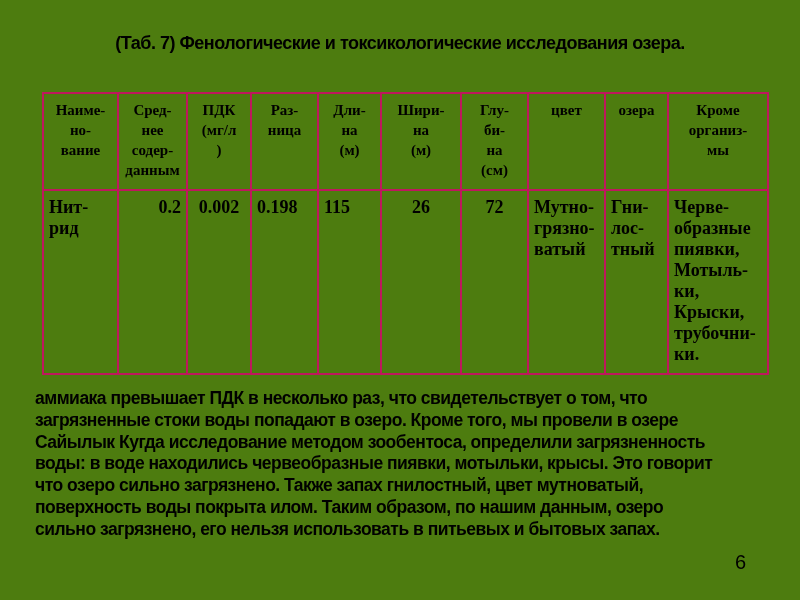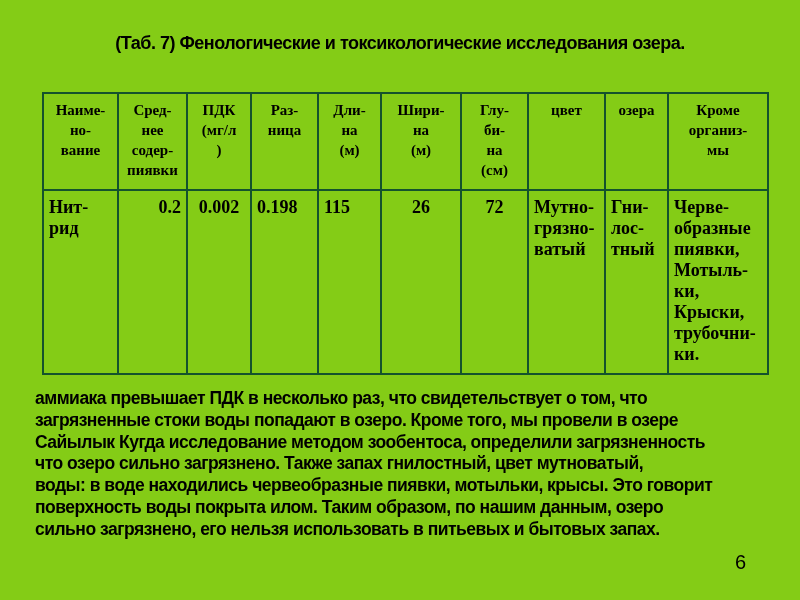--- a/index.html
+++ b/index.html
@@ -4,21 +4,21 @@
 <style>
   html, body {
     margin: 0;
     padding: 0;
     background: #ffffff;
   }
   .slide {
     position: relative;
     width: 800px;
     height: 600px;
-    background: #84cc16;
+    background: #4d7c0f;
     overflow: hidden;
     font-family: "Liberation Sans", sans-serif;
     color: #000000;
   }
   .slide-title {
     position: absolute;
     top: 33px;
     left: 0;
     width: 800px;
     text-align: center;
@@ -32,21 +32,21 @@
   table.research-table {
     position: absolute;
     left: 42px;
     top: 92px;
     width: 725px;
     border-collapse: collapse;
     table-layout: fixed;
   }
   table.research-table th,
   table.research-table td {
-    border: 2px solid #14532d;
+    border: 2px solid #be185d;
     vertical-align: top;
     white-space: pre-line;
     font-family: "Liberation Serif", serif;
     font-weight: bold;
     color: #000000;
     overflow: hidden;
   }
   table.research-table th {
     height: 89px;
     font-size: 15px;
@@ -110,21 +110,21 @@
       <col style="width:100px">
     </colgroup>
     <thead>
       <tr>
         <th>Наиме-
 но-
 вание</th>
         <th>Сред-
 нее
 содер-
-пиявки</th>
+данным</th>
         <th>ПДК
 (мг/л
 )</th>
         <th>Раз-
 ница</th>
         <th>Дли-
 на
 (м)</th>
         <th>Шири-
 на
@@ -165,21 +165,21 @@
 трубочни-
 ки.</td>
       </tr>
     </tbody>
   </table>
 
   <div class="body-text">
     <div class="line">аммиака превышает ПДК в несколько раз, что свидетельствует о том, что</div>
     <div class="line">загрязненные стоки воды попадают в озеро. Кроме того, мы провели в озере</div>
     <div class="line">Сайылык Кугда исследование методом зообентоса, определили загрязненность</div>
+    <div class="line">воды: в воде находились червеобразные пиявки, мотыльки, крысы. Это говорит</div>
     <div class="line">что озеро сильно загрязнено. Также запах гнилостный, цвет мутноватый,</div>
-    <div class="line">воды: в воде находились червеобразные пиявки, мотыльки, крысы. Это говорит</div>
     <div class="line">поверхность воды покрыта илом. Таким образом, по нашим данным, озеро</div>
     <div class="line">сильно загрязнено, его нельзя использовать в питьевых и бытовых запах.</div>
   </div>
 
   <div class="page-number">6</div>
 
 </div>
 
 </body></html>

